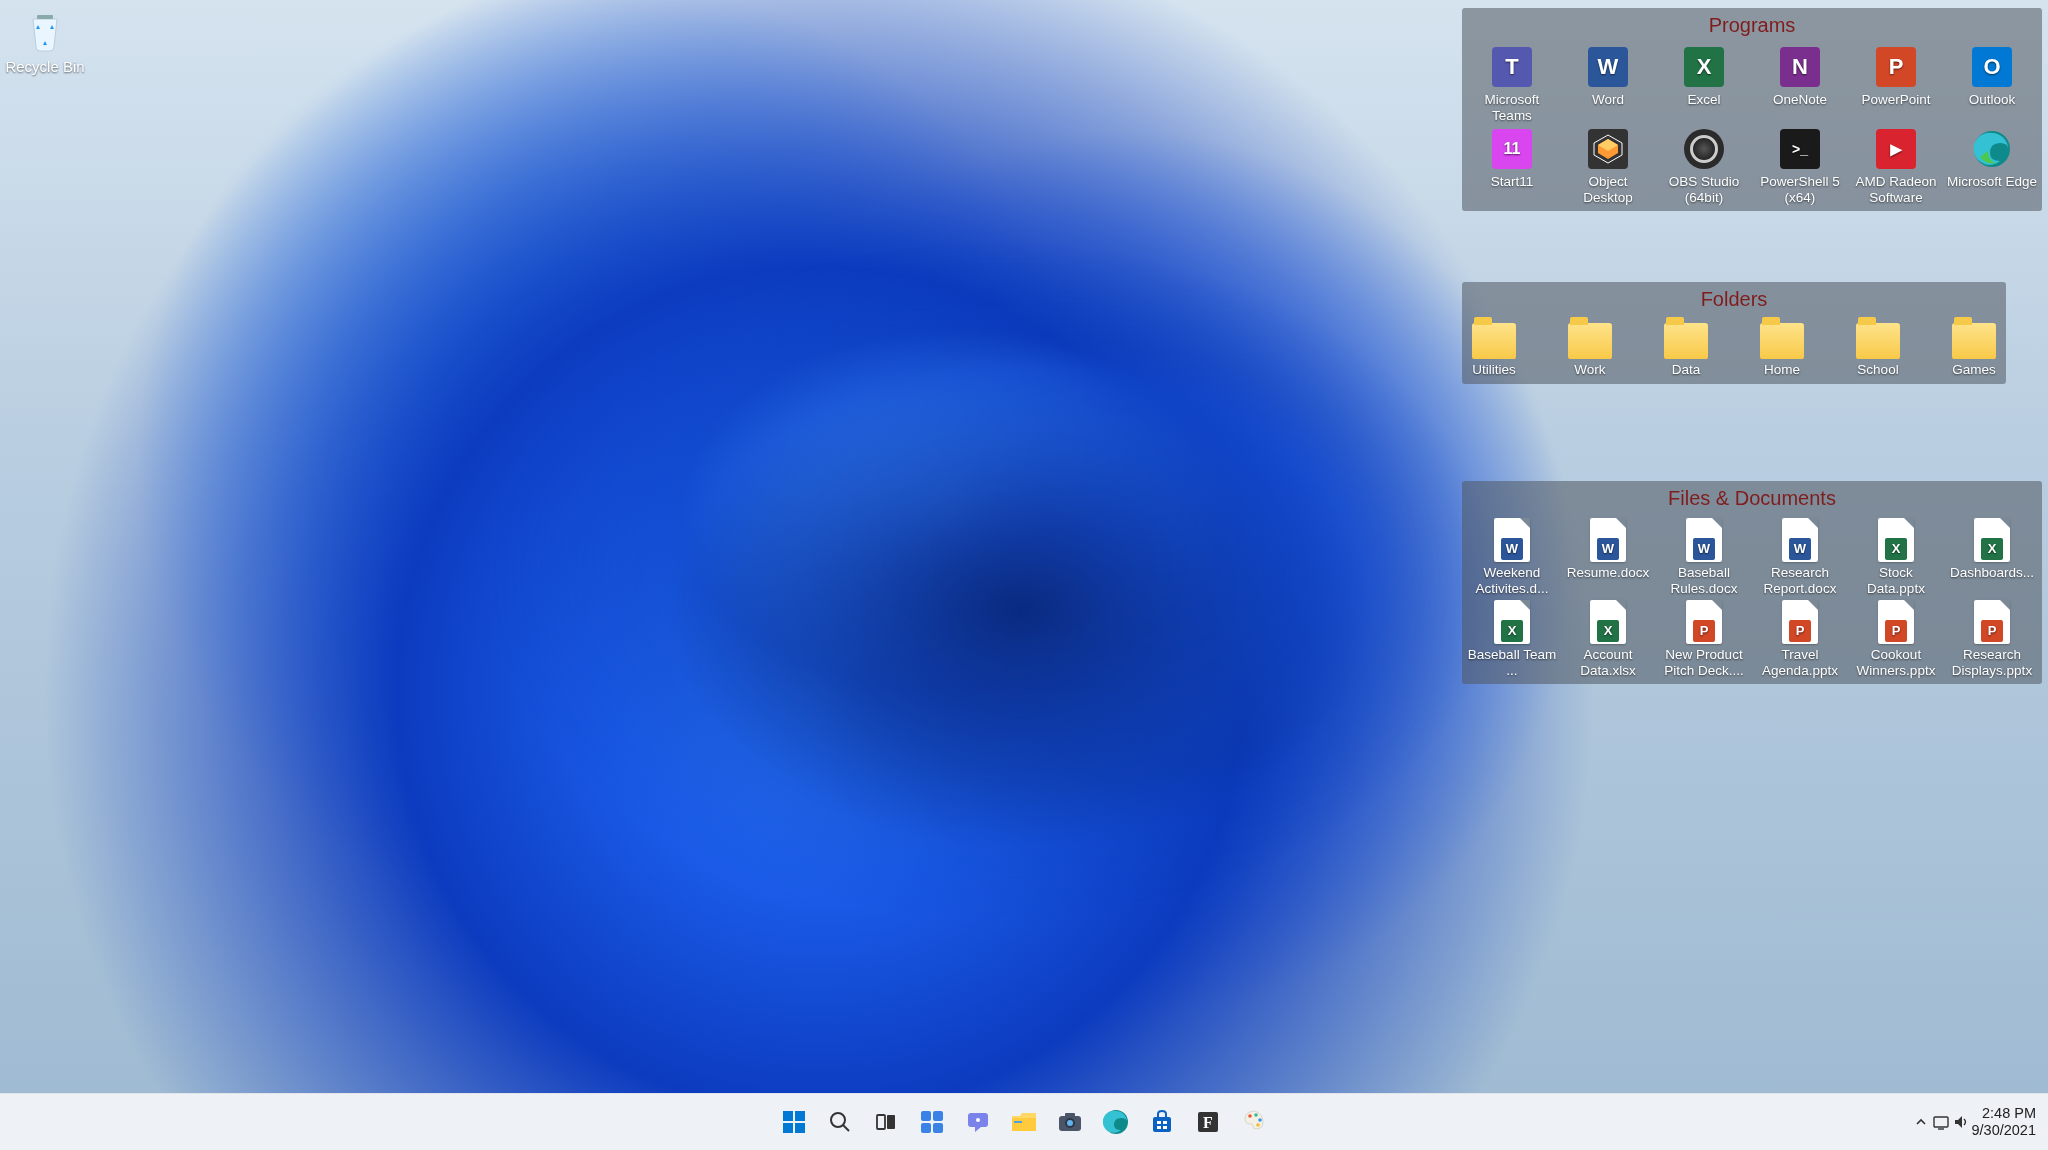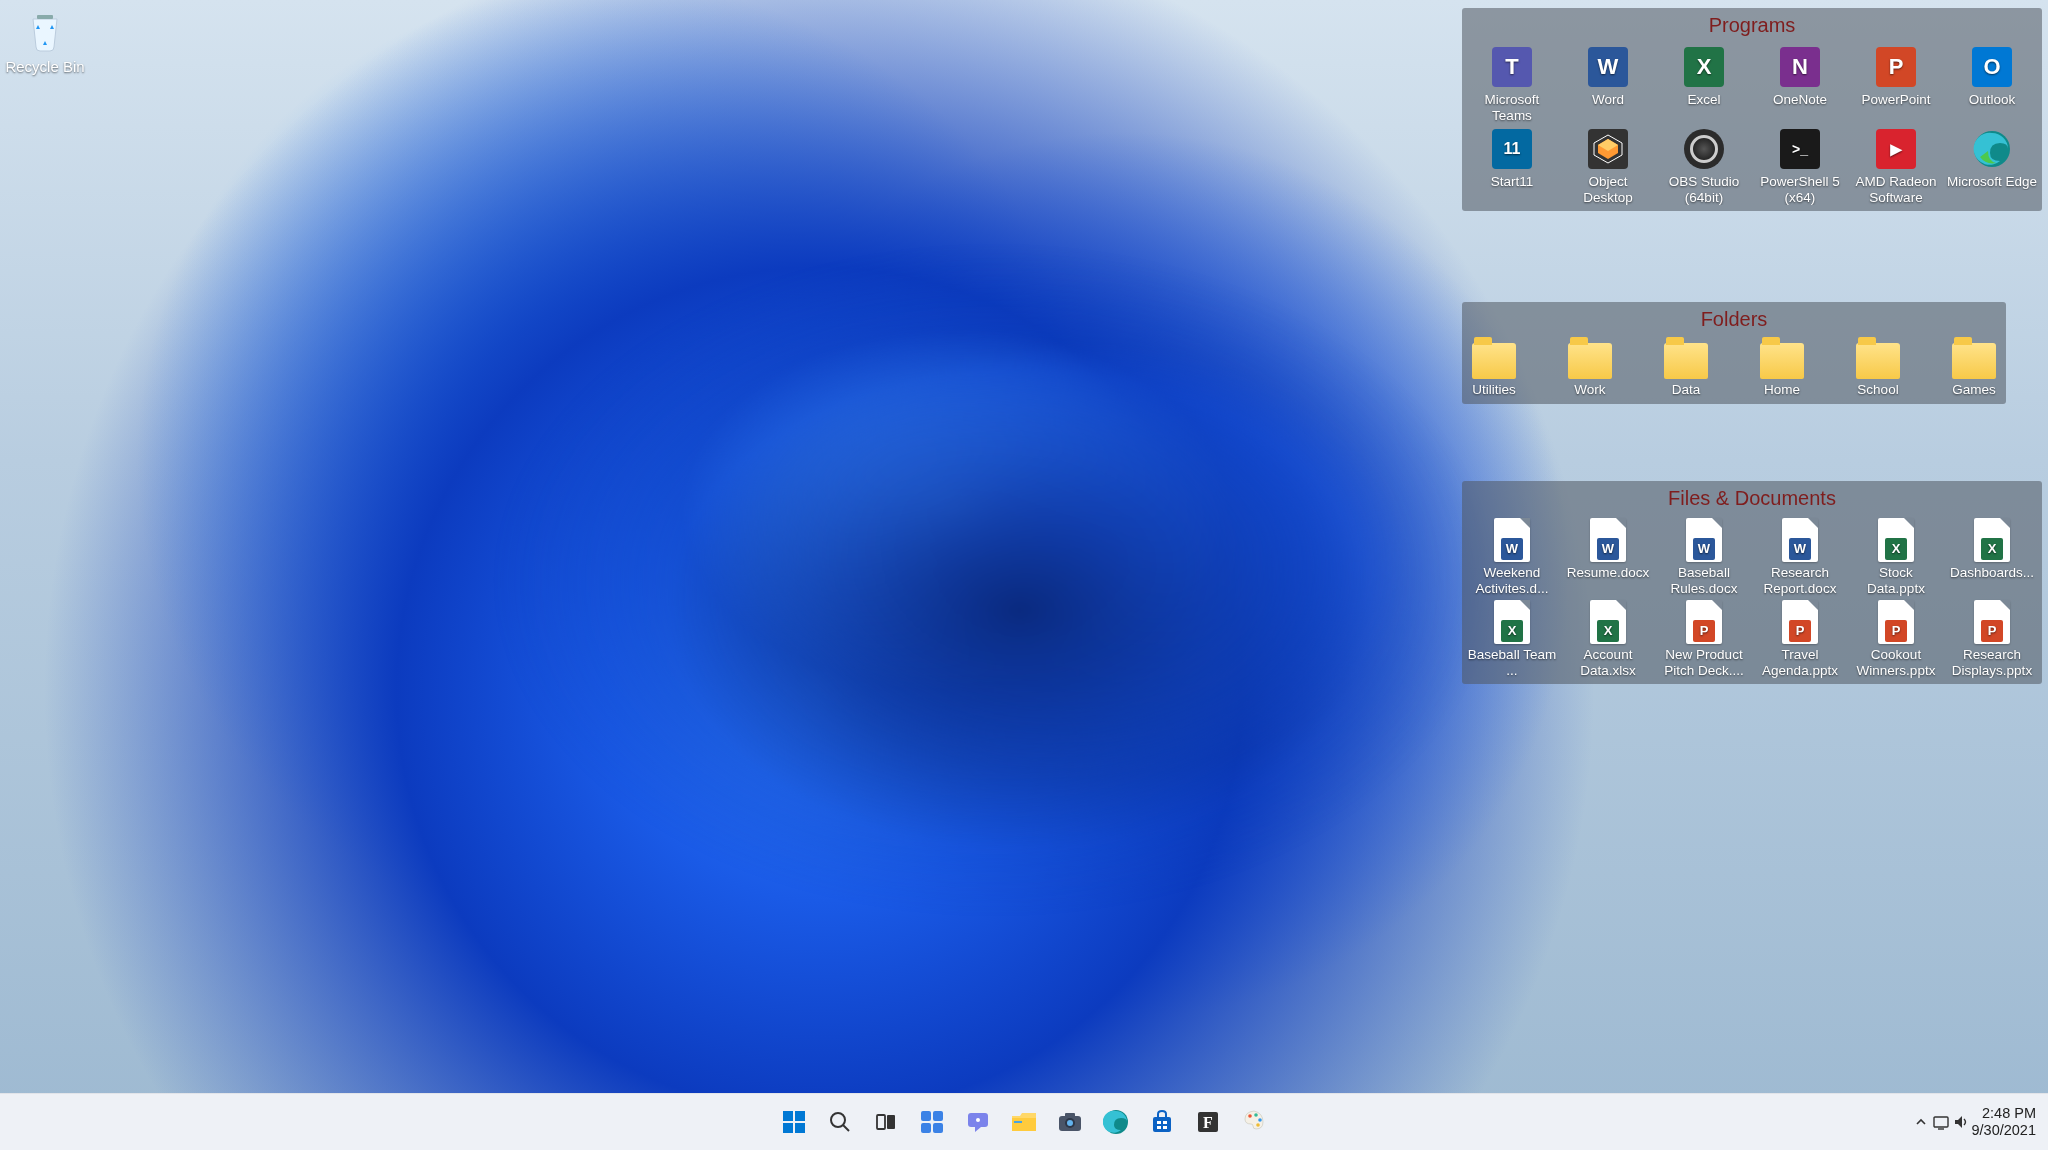--- a/index.html
+++ b/index.html
@@ -94,21 +94,21 @@
         <div class="lbl">PowerPoint</div>
       </div>
       <div class="fi">
         <div class="ic">
           <div class="tile" style="background:#0078d4;font-size:22px">O</div>
         </div>
         <div class="lbl">Outlook</div>
       </div>
       <div class="fi">
         <div class="ic">
-          <div class="tile" style="background:#0369a1;font-size:16px">11</div>
+          <div class="tile" style="background:#d946ef;font-size:16px">11</div>
         </div>
         <div class="lbl">Start11</div>
       </div>
       <div class="fi">
         <div class="ic">
           <svg width="40" height="40" viewBox="0 0 40 40">
             <rect width="40" height="40" rx="4" fill="#333"></rect>
             <polygon points="20,6 34,14 34,26 20,34 6,26 6,14" fill="none" stroke="#fff" stroke-width="1"></polygon>
             <polygon points="20,10 30,16 30,24 20,30 10,24 10,16" fill="#ff9933"></polygon>
             <polygon points="20,10 30,16 20,22 10,16" fill="#ffcc66"></polygon>
@@ -142,21 +142,21 @@
             <circle cx="20" cy="20" r="18" fill="#0f8a8a"></circle>
             <path d="M20 4 A16 16 0 0 1 36 20 Q36 14 28 14 Q18 14 18 24 Q18 32 28 32 A16 16 0 1 1 20 4" fill="#35c1d4"></path>
             <path d="M8 28 Q14 36 24 34 Q16 32 16 22" fill="#4cc94c"></path>
           </svg>
         </div>
         <div class="lbl">Microsoft Edge</div>
       </div>
     </div>
 </div>
 
-<div class="fence" style="left:1462px;top:302px;width:544px">
+<div class="fence" style="left:1462px;top:282px;width:544px">
   <div class="fence-title">Folders</div>
   <div class="fence-grid" id="folders-grid">
       <div class="fi">
         <div class="folder-ic"></div>
         <div class="lbl">Utilities</div>
       </div>
       <div class="fi">
         <div class="folder-ic"></div>
         <div class="lbl">Work</div>
       </div>

